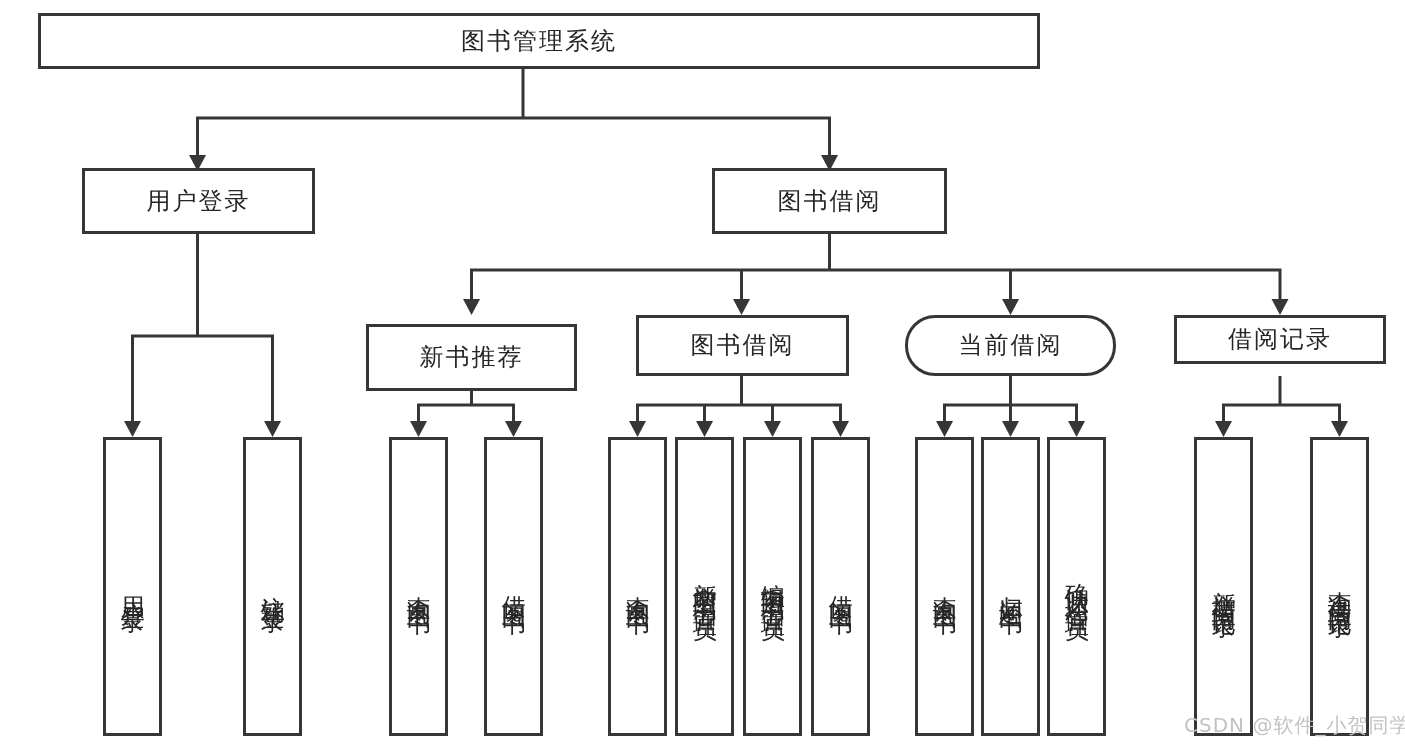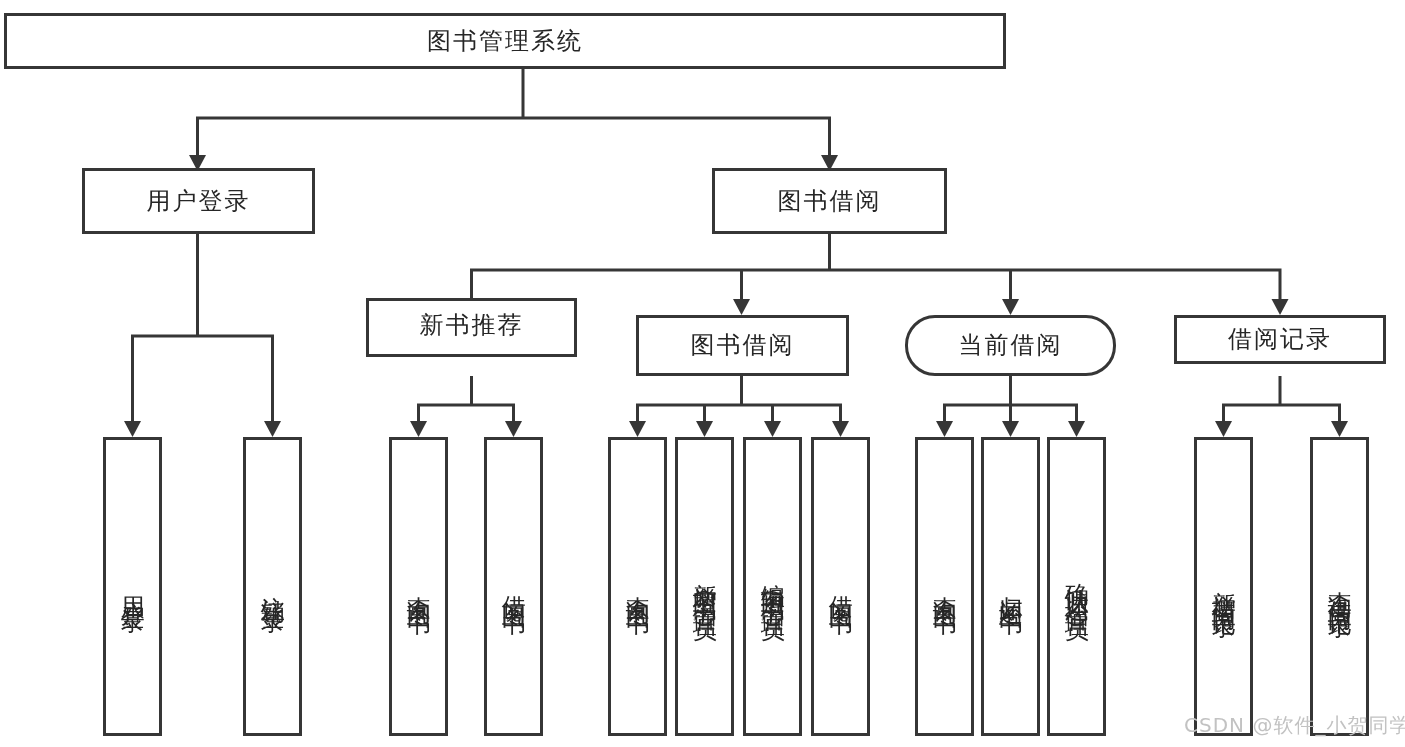--- a/index.html
+++ b/index.html
@@ -95,26 +95,26 @@
 
       <polygon points="944.5,437 936,421 953,421"></polygon>
       <polygon points="1010.5,437 1002,421 1019,421"></polygon>
       <polygon points="1076.5,437 1068,421 1085,421"></polygon>
 
       <polygon points="1223.5,437 1215,421 1232,421"></polygon>
       <polygon points="1339.5,437 1331,421 1348,421"></polygon>
     </g>
   </svg>
 
-  <div class="box" style="left:4px; top:13px; width:1002px; height:56px;">图书管理系统</div>
+  <div class="box" style="left:38px; top:13px; width:1002px; height:56px;">图书管理系统</div>
 
   <div class="box" style="left:82px; top:168px; width:233px; height:66px;">用户登录</div>
   <div class="box" style="left:712px; top:168px; width:235px; height:66px;">图书借阅</div>
 
-  <div class="box" style="left:366px; top:298px; width:211px; height:59px;font-family:Liberation Mono, monospace;">新书推荐</div>
+  <div class="box" style="left:366px; top:324px; width:211px; height:67px;">新书推荐</div>
   <div class="box" style="left:636px; top:315px; width:213px; height:61px;">图书借阅</div>
   <div class="box" style="left:905px; top:315px; width:211px; height:61px;border-radius:30px;">当前借阅</div>
   <div class="box" style="left:1174px; top:315px; width:212px; height:49px;">借阅记录</div>
 
   <div class="box vbox" style="left:103px; top:437px; width:59px; height:299px;">用户登录</div>
   <div class="box vbox" style="left:243px; top:437px; width:59px; height:299px;">注销登录</div>
 
   <div class="box vbox" style="left:389px; top:437px; width:59px; height:299px;">查询图书</div>
   <div class="box vbox" style="left:484px; top:437px; width:59px; height:299px;">借阅图书</div>
 

